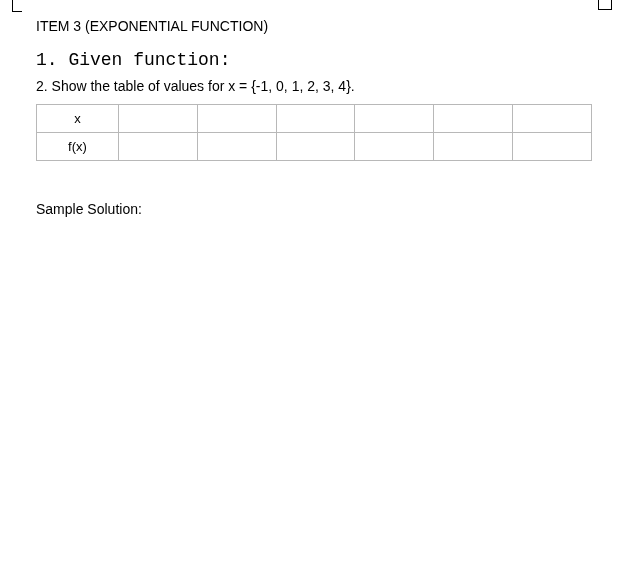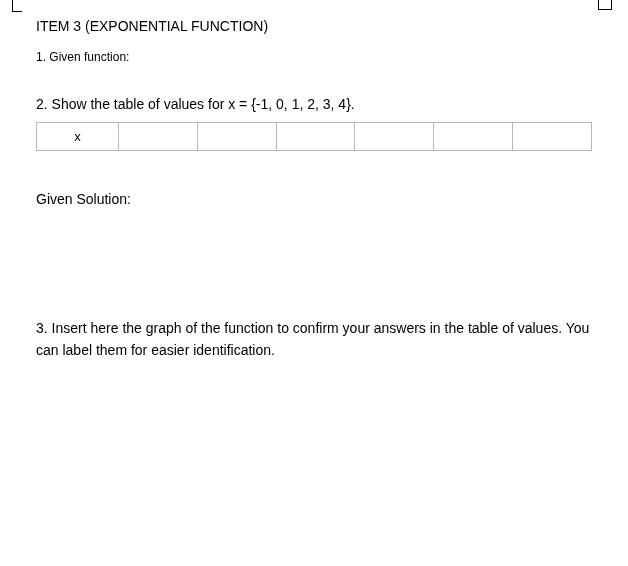--- a/index.html
+++ b/index.html
@@ -18,22 +18,23 @@
     }
     .content {
       padding: 18px 36px;
     }
     .item-title {
       font-size: 14px;
       margin-bottom: 16px;
       font-weight: normal;
     }
     .line1 {
-      font-size: 12px;
-      margin-bottom: 32px;
+      font-size: 18px;
+      margin-bottom: 8px;
+      font-family: Liberation Mono, monospace;
     }
     .line2 {
       font-size: 14px;
       margin-bottom: 10px;
     }
     .table-wrap {
       margin-bottom: 40px;
     }
     table {
       border-collapse: collapse;
@@ -97,20 +98,28 @@
       <tbody>
           <tr>
         <td class="label-cell">x</td>
         <td class="val-cell"></td>
         <td class="val-cell"></td>
         <td class="val-cell"></td>
         <td class="val-cell"></td>
         <td class="val-cell"></td>
         <td class="val-cell"></td>
       </tr>
+      <tr>
+        <td class="label-cell">f(x)</td>
+        <td class="val-cell"></td>
+        <td class="val-cell"></td>
+        <td class="val-cell"></td>
+        <td class="val-cell"></td>
+        <td class="val-cell"></td>
+        <td class="val-cell"></td>
+      </tr>
     </tbody>
       </table>
   </div>
 
-  <p class="sample">Given Solution:</p>
+  <p class="sample">Sample Solution:</p>
 
-  <p class="line3">3. Insert here the graph of the function to confirm your answers in the table of values. You can label them for easier identification.</p>
 </div>
 
 </body></html>

